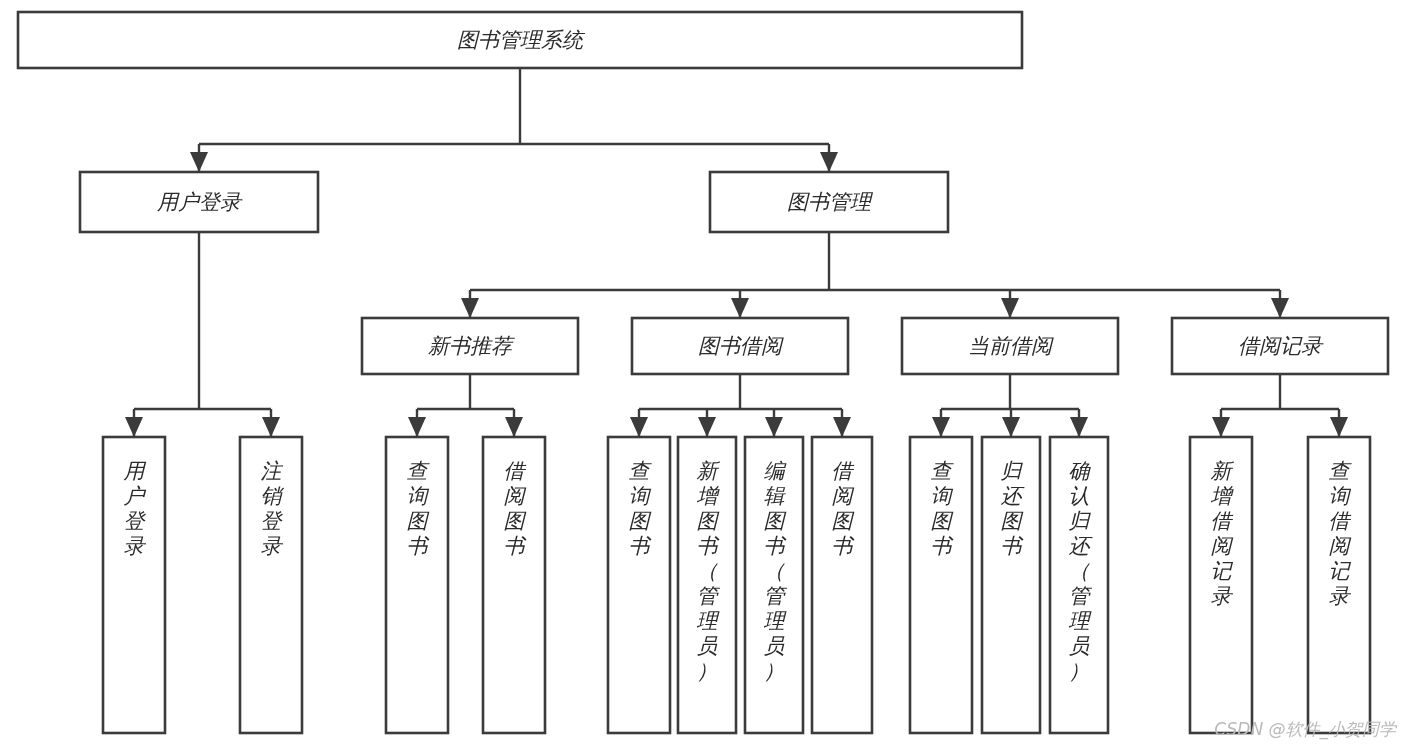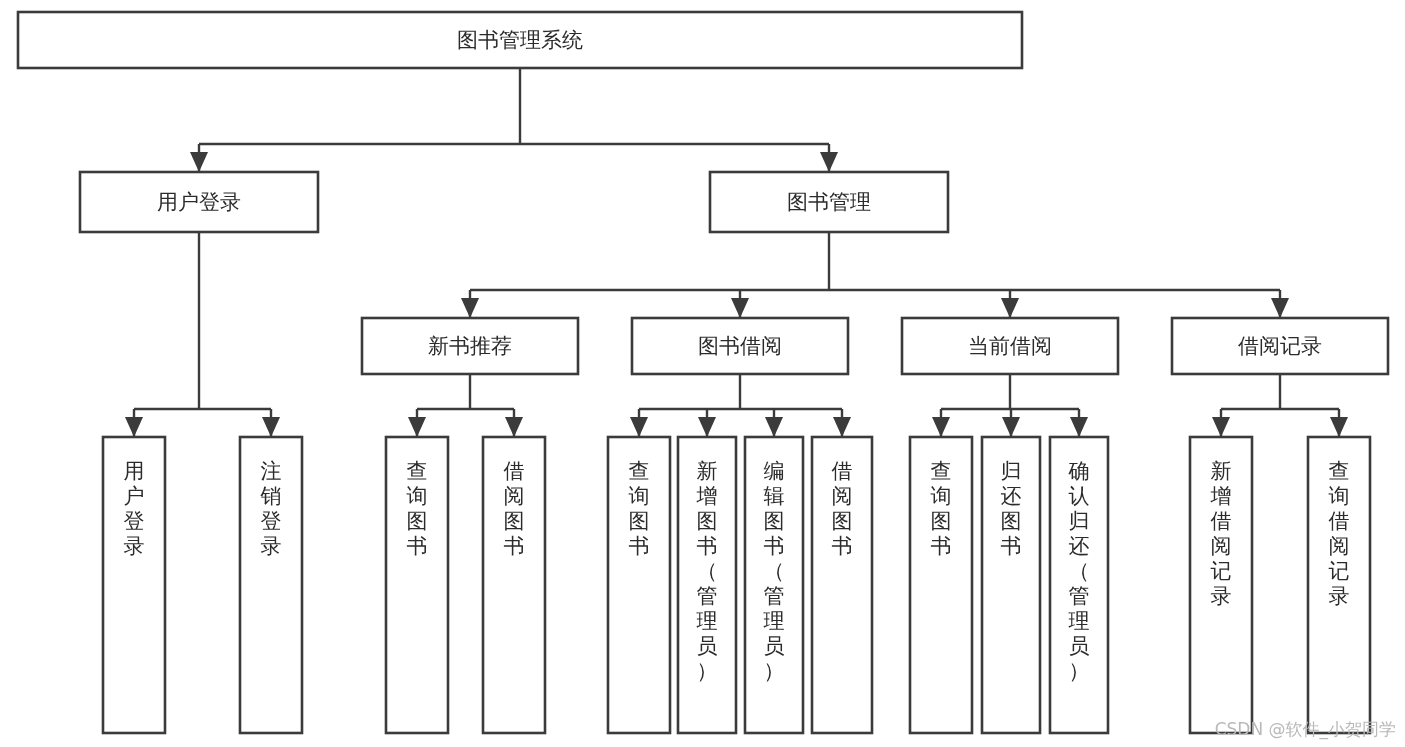--- a/index.html
+++ b/index.html
@@ -12,20 +12,21 @@
     width: 1405px;
     height: 747px;
     overflow: hidden;
     font-family: "DejaVu Sans", "Liberation Sans", sans-serif;
   }
   #diagram-root {
     position: relative;
     width: 1405px;
     height: 747px;
     background: #ffffff;
+    font-style: italic;
   }
   svg.diagram-canvas {
     position: absolute;
     left: 0;
     top: 0;
     width: 1405px;
     height: 747px;
     display: block;
   }
   .node-box {

